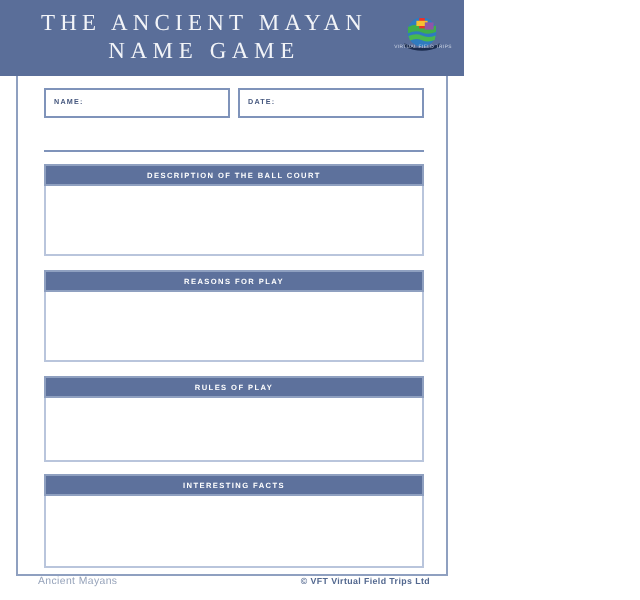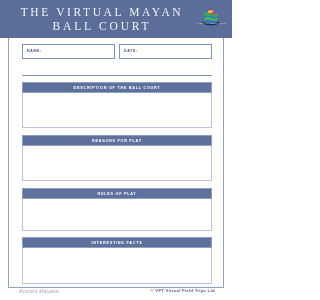--- a/index.html
+++ b/index.html
@@ -195,22 +195,22 @@
     letter-spacing: 0.2px;
   }
 </style>
 </head>
 <body>
 
 <div class="page">
 
   <div class="header-band">
     <div class="title-wrap">
-      <div class="title-line">THE VIRTUAL MAYAN</div>
-      <div class="title-line second">BALL COURT</div>
+      <div class="title-line">THE ANCIENT MAYAN</div>
+      <div class="title-line second">NAME GAME</div>
     </div>
 
     <div class="logo">
       <svg viewBox="0 0 24 24" width="24" height="24">
         <circle cx="12" cy="11" r="7.2" fill="#2f7bbf"></circle>
         <path d="M5 8.5 Q9 6.5 12 8 Q15 9.5 19 7.8 L19 11 Q15 12.6 12 11.2 Q9 9.8 5 11.6 Z" fill="#3fae4a"></path>
         <path d="M5.2 13 Q9 11.3 12 12.8 Q15 14.2 18.8 12.7 L18.4 15 Q15 16.4 12 15.1 Q9 13.8 6 15.3 Z" fill="#49b84f"></path>
         <rect x="10.6" y="4" width="2.8" height="5.2" fill="#e8322a"></rect>
         <rect x="9.2" y="5.4" width="5.6" height="2.6" fill="#f7c032"></rect>
         <rect x="13.4" y="6.2" width="4.4" height="3.6" fill="#8e56a8"></rect>

